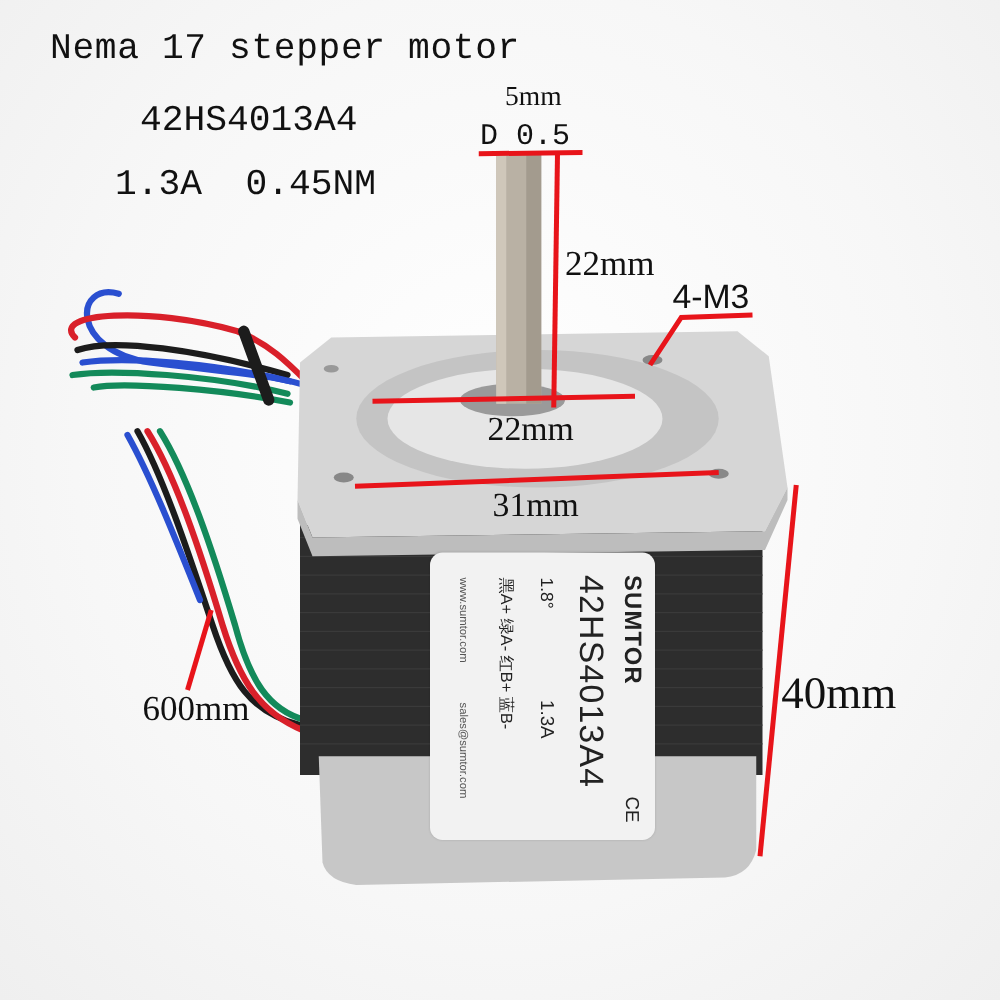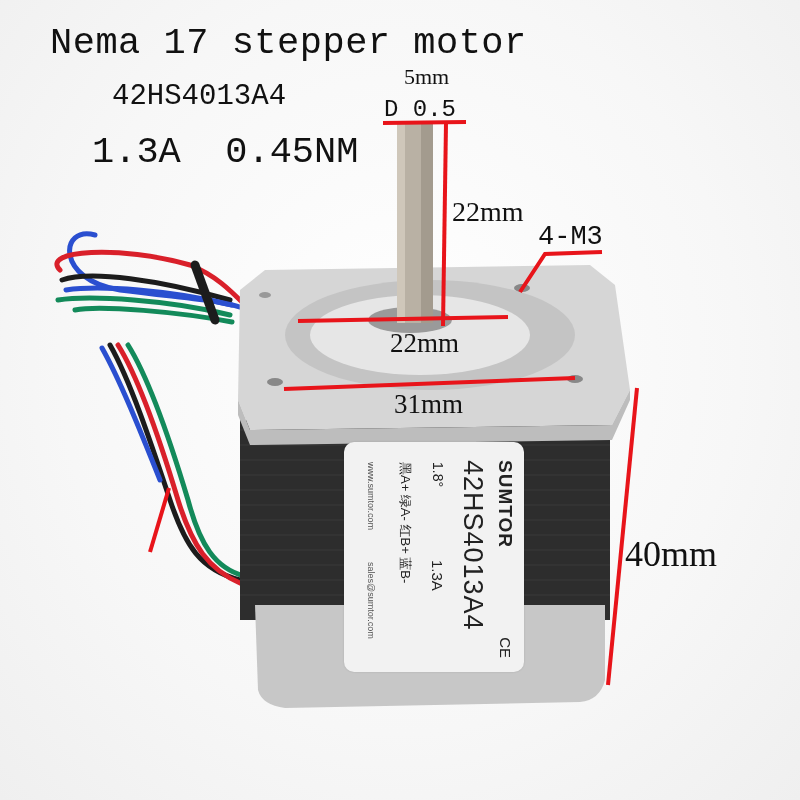--- a/index.html
+++ b/index.html
@@ -1,23 +1,23 @@
 <!DOCTYPE html>
 <html><head>
 <meta charset="utf-8">
 <style>
   html, body { margin:0; padding:0; }
   body { width:800px; height:800px; background:#fbfbfb; position:relative; overflow:hidden;
          font-family:"Liberation Serif","DejaVu Serif",serif; }
   .stage { position:absolute; left:0; top:0; width:800px; height:800px;
            background:radial-gradient(ellipse at 50% 45%, #ffffff 0%, #f7f7f7 60%, #efefef 100%); }
   .title { position:absolute; font-family:"Liberation Mono","DejaVu Sans Mono",monospace; color:#111; }
-  .t1 { left:50px; top:22px; font-size:37px; letter-spacing:0.5px; }
+  .t1 { left:40px; top:22px; font-size:29px; letter-spacing:0.5px; }
   .t2 { left:112px; top:80px; font-size:29px; }
-  .t3 { left:92px; top:131px; font-size:37px; }
+  .t3 { left:92px; top:131px; font-size:29px; }
   .dim { position:absolute; color:#111; font-family:"Liberation Serif","DejaVu Serif",serif; }
   svg { position:absolute; left:0; top:0; }
   .label { position:absolute; left:344px; top:442px; width:180px; height:230px; background:#f2f2f2;
            border-radius:10px; box-shadow:0 0 2px rgba(0,0,0,.15); }
   .label .rot { position:absolute; left:50%; top:50%; width:230px; height:180px;
                 transform:translate(-50%,-50%) rotate(90deg); font-family:"Liberation Sans","DejaVu Sans",sans-serif; color:#222; }
   .brand { position:absolute; left:18px; top:8px; font-weight:bold; font-size:19px; letter-spacing:1px; }
   .ce { position:absolute; right:14px; top:10px; font-size:15px; }
   .model { position:absolute; left:18px; top:36px; font-size:27px; letter-spacing:1px; }
   .step { position:absolute; left:20px; top:78px; font-size:14px; }
@@ -92,24 +92,25 @@
     </g>
   </svg>
 
   <div class="title t1">Nema 17 stepper motor</div>
   <div class="title t2">42HS4013A4</div>
   <div class="title t3" style="white-space:pre">1.3A  0.45NM</div>
 
   <div class="dim" style="left:404px;top:64px;font-size:22px;text-align:right;">5mm</div>
   <div class="dim" style="left:384px;top:96px;font-size:24px;font-family:'Liberation Mono','DejaVu Sans Mono',monospace;text-align:center;">D 0.5</div>
   <div class="dim" style="left:452px;top:196px;font-size:28px;">22mm</div>
-  <div class="dim" style="left:538px;top:222px;font-size:27px;font-family:Liberation Mono, monospace;">4-M3</div>
+  <div class="dim" style="left:538px;top:222px;font-size:27px;font-family:Liberation Sans, sans-serif;">4-M3</div>
   <div class="dim" style="left:390px;top:328px;font-size:27px;">22mm</div>
   <div class="dim" style="left:394px;top:389px;font-size:27px;text-align:right;">31mm</div>
   <div class="dim" style="left:625px;top:533px;font-size:36px;">40mm</div>
+  <div class="dim" style="left:114px;top:552px;font-size:28px;">600mm</div>
 
   <div class="label">
     <div class="rot">
       <div class="brand">SUMTOR</div>
       <div class="ce">CE</div>
       <div class="model">42HS4013A4</div>
       <div class="step">1.8°</div>
       <div class="cur">1.3A</div>
       <div class="wires">黑A+ 绿A- 红B+ 蓝B-</div>
       <div class="web">www.sumtor.com</div>

